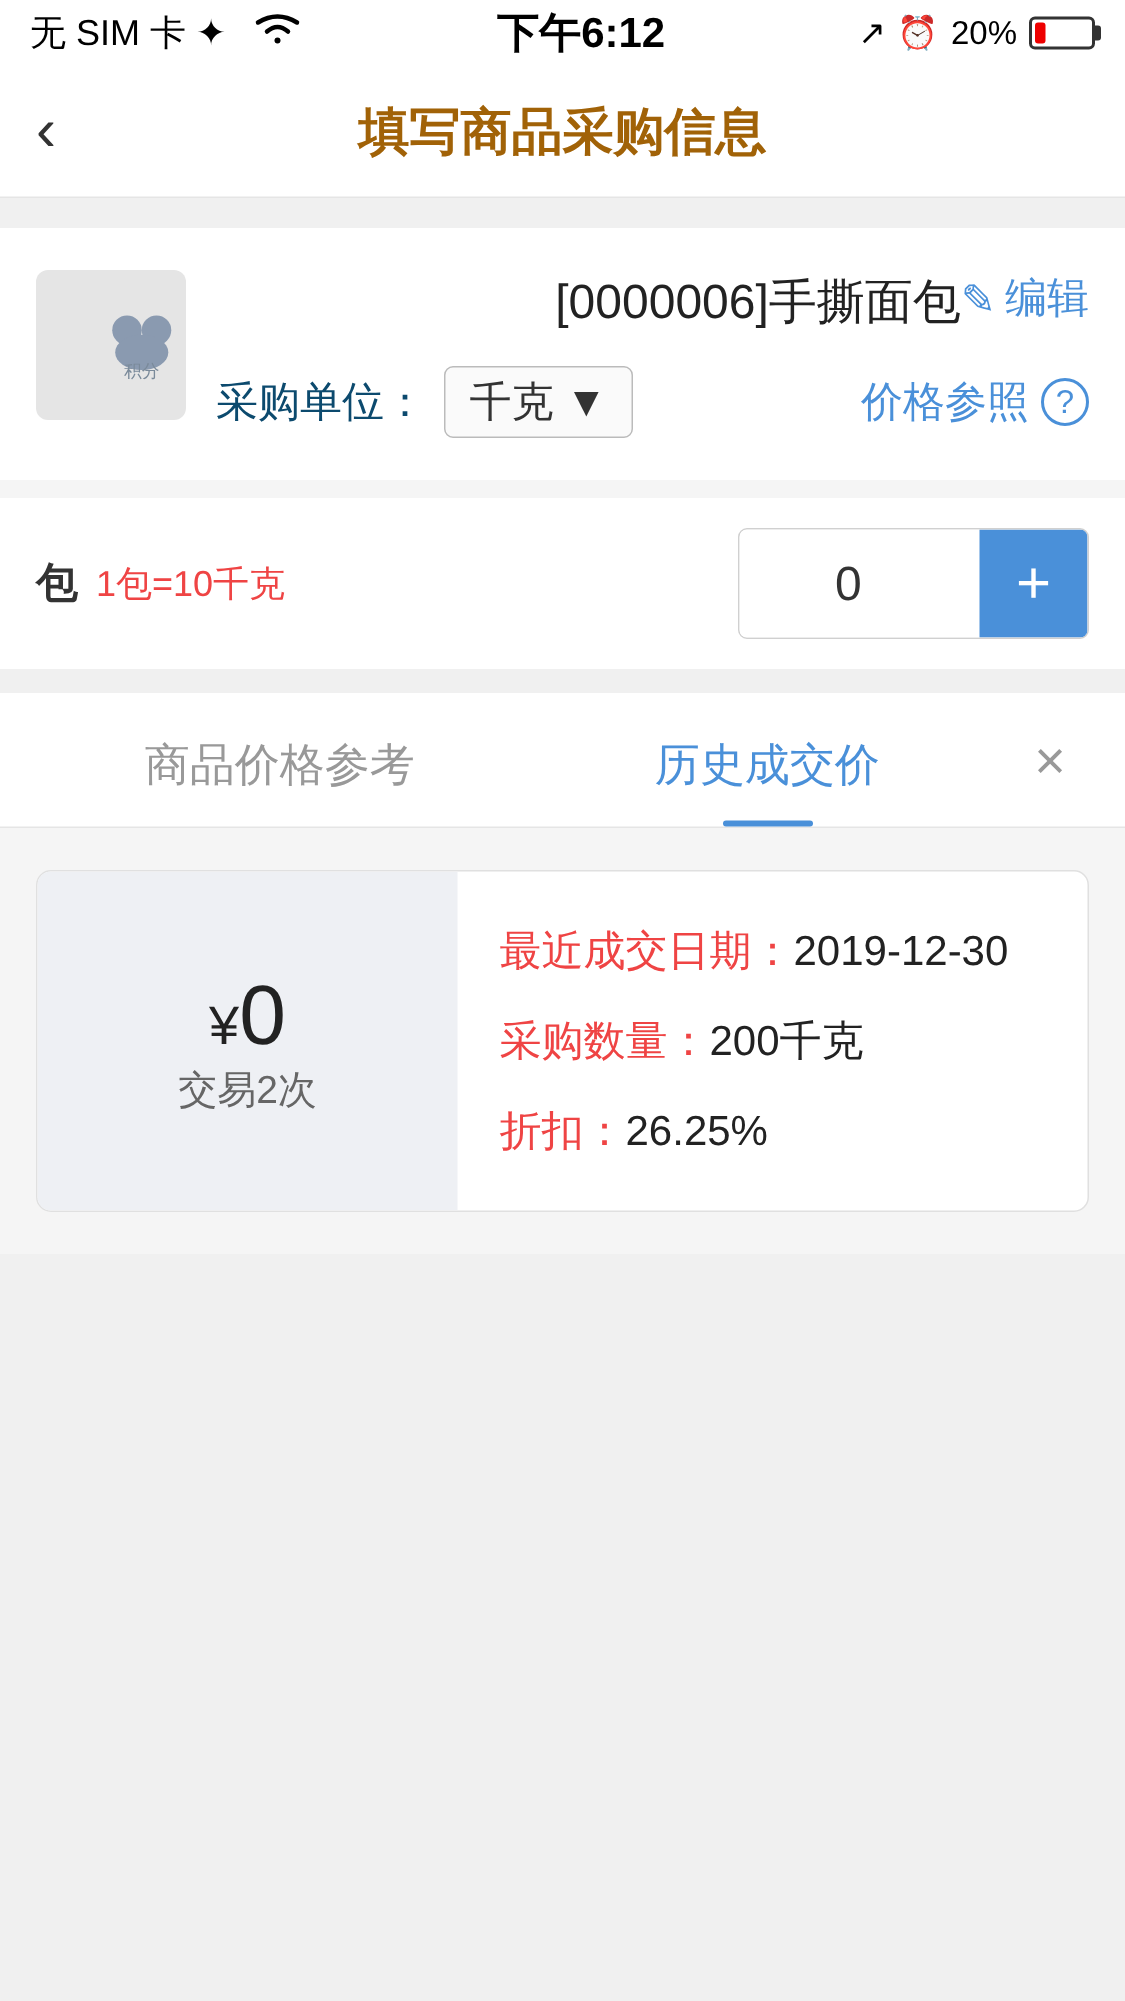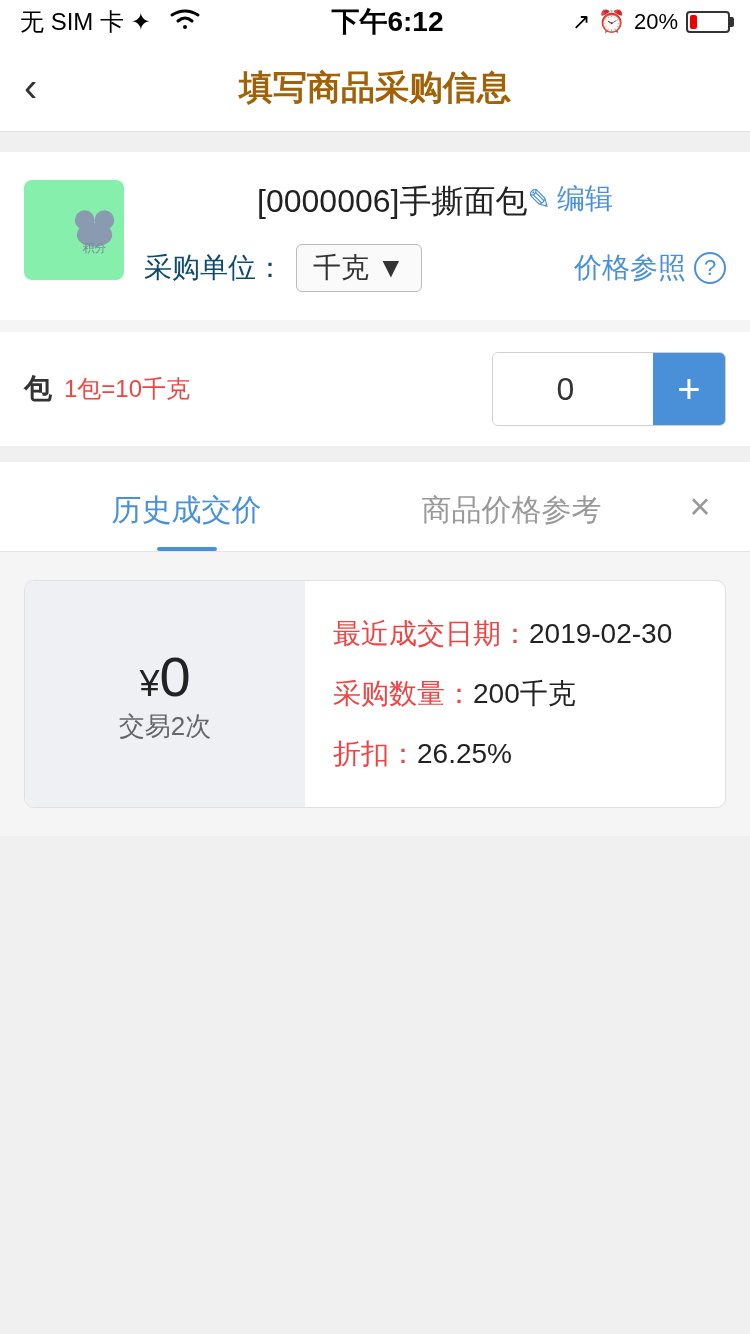--- a/index.html
+++ b/index.html
@@ -103,36 +103,36 @@
       margin-top: 20px;
       padding: 28px 24px;
       display: flex;
       flex-direction: row;
       align-items: flex-start;
       gap: 20px;
     }
     .product-thumb {
       width: 100px;
       height: 100px;
-      background: #86efac;
+      background: #e5e5e5;
       border-radius: 8px;
       display: flex;
       align-items: center;
       justify-content: center;
       flex-shrink: 0;
       color: #6a7a8a;
       font-size: 20px;
       padding-left: 41px;
     }
     .product-info {
       flex: 1;
     }
     .product-header {
       display: flex;
-      justify-content: center;
+      justify-content: flex-end;
       align-items: flex-start;
       margin-bottom: 20px;
     }
     .product-name {
       font-size: 32px;
       color: #222;
       font-weight: 500;
     }
     .edit-link {
       display: flex;
@@ -416,41 +416,41 @@
     <span class="qty-unit-badge">包</span>
     <span class="qty-conversion">1包=10千克</span>
   </div>
   <div class="qty-input-wrap">
     <input class="qty-input" type="number" value="0" style="">
     <div class="qty-plus">+</div>
   </div>
 </div>
 
 <div class="tabs-container">
+  <div class="tab-item">
+    <span class="tab-label">商品价格参考</span>
+  </div>
   <div class="tab-item active">
     <span class="tab-label">历史成交价</span>
     <div class="tab-underline"></div>
-  </div>
-  <div class="tab-item">
-    <span class="tab-label">商品价格参考</span>
   </div>
   <div class="tab-close">×</div>
 </div>
 
 <div class="price-card-area">
   <div class="price-card">
     <div class="price-left">
       <div class="price-amount">
         <span class="price-yen">¥</span><span>0</span>
       </div>
       <div class="price-trades">交易2次</div>
     </div>
     <div class="price-right">
       <div class="detail-row">
-        <span class="detail-label">最近成交日期：</span><span class="detail-value">2019-02-30</span>
+        <span class="detail-label">最近成交日期：</span><span class="detail-value">2019-12-30</span>
       </div>
       <div class="detail-row">
         <span class="detail-label">采购数量：</span><span class="detail-value">200千克</span>
       </div>
       <div class="detail-row">
         <span class="detail-label">折扣：</span><span class="detail-value">26.25%</span>
       </div>
     </div>
   </div>
 </div>

